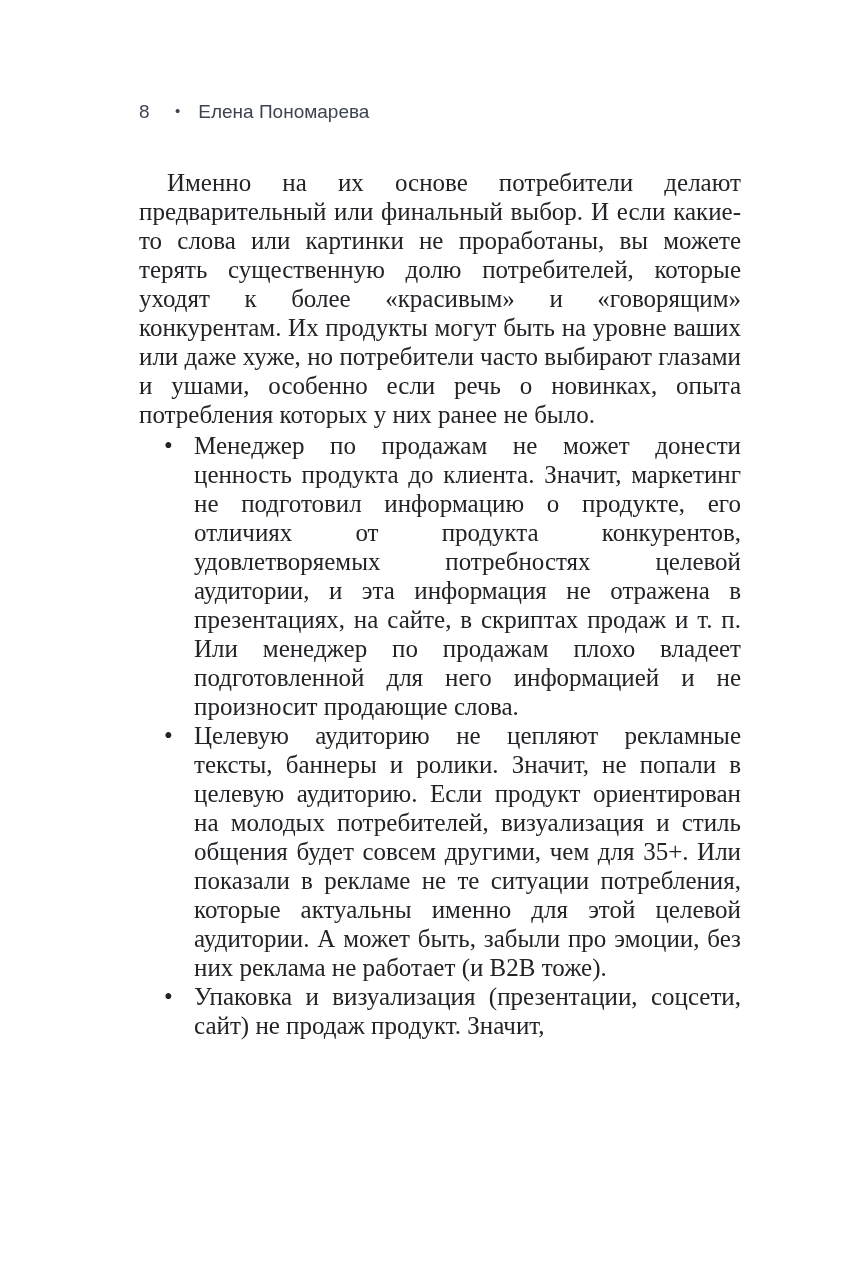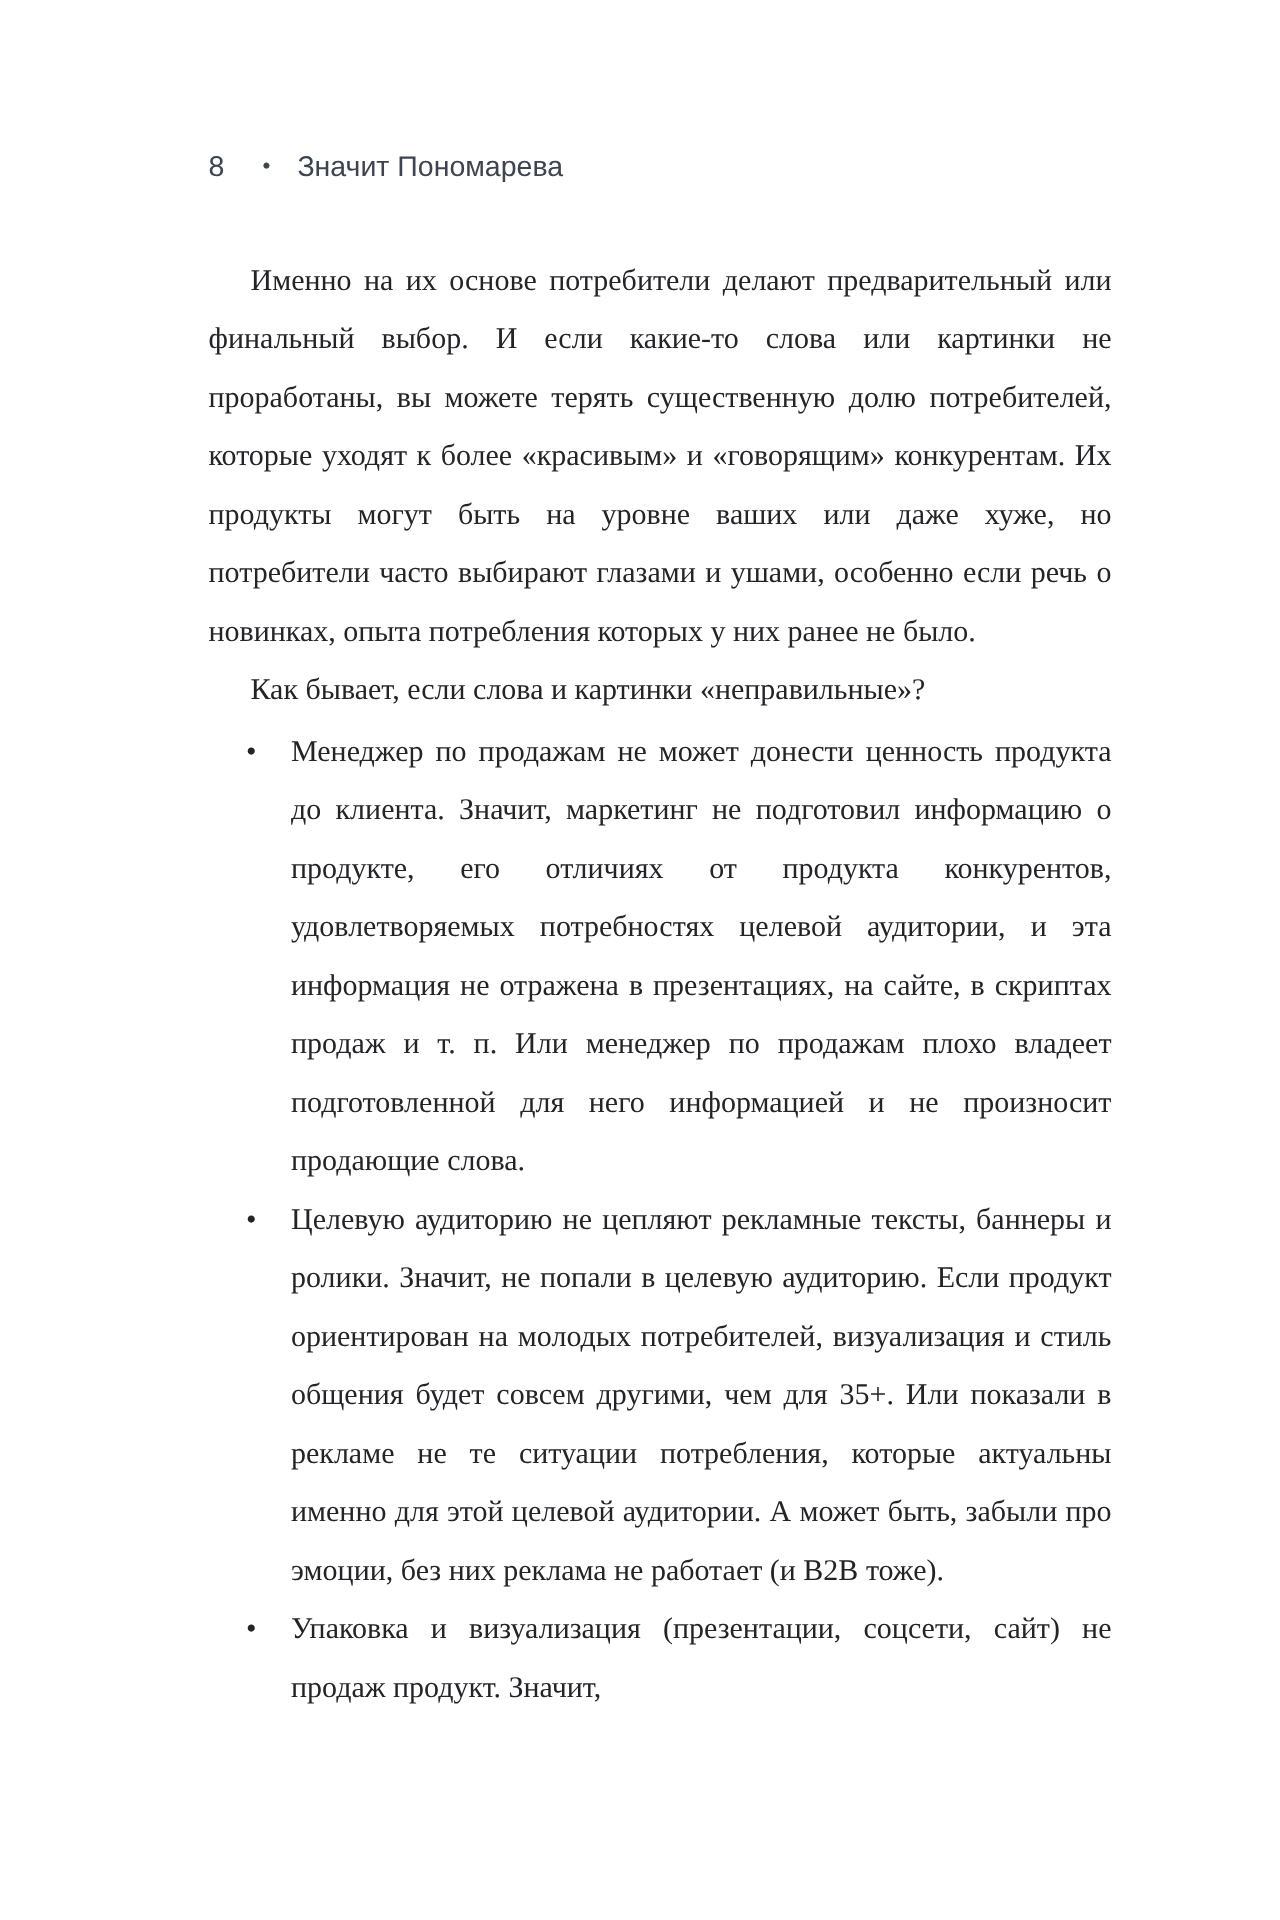--- a/index.html
+++ b/index.html
@@ -33,22 +33,22 @@
   .header .dot{
     font-size:15px;
     margin:0 18px 0 0;
     transform:translateY(-1px);
   }
   .header .author{}
   
   .body-text{
     margin-top:45px;
     font-family:"Liberation Serif","DejaVu Serif",serif;
-    font-size:20px;
-    line-height:39px;
+    font-size:25px;
+    line-height:29px;
     color:var(--text-color);
     text-align:justify;
   }
   p.para{
     margin:0;
     text-indent:28px;
   }
   ul.bullets{
     list-style:none;
     margin:2px 0 0 0;
@@ -67,27 +67,26 @@
   .b{font-weight:400;}
 </style>
 </head>
 <body>
 
 <div class="page">
 
   <div class="header">
     <span class="pgnum">8</span>
     <span class="dot">•</span>
-    <span class="author">Значит Пономарева</span>
+    <span class="author">Елена Пономарева</span>
   </div>
 
   <div class="body-text">
 
     <p class="para">Именно на их основе потребители делают предварительный или финальный выбор. И если какие-то слова или картинки не проработаны, вы можете терять существенную долю потребителей, которые уходят к более «красивым» и «говорящим» конкурентам. Их продукты могут быть на уровне ваших или даже хуже, но потребители часто выбирают глазами и ушами, особенно если речь о новинках, опыта потребления которых у них ранее не было.</p>
-    <p class="para">Как бывает, если слова и картинки «неправильные»?</p>
 
     <ul class="bullets">
       <li>
         <span class="bullet">•</span><span class="b">Менеджер по продажам не может донести ценность продукта до клиента.</span><span> Значит, маркетинг не подготовил информацию о продукте, его отличиях от продукта конкурентов, удовлетворяемых потребностях целевой аудитории, и эта информация не отражена в презентациях, на сайте, в скриптах продаж и т. п. Или менеджер по продажам плохо владеет подготовленной для него информацией и не произносит продающие слова.</span>
       </li>
       <li>
         <span class="bullet">•</span><span class="b">Целевую аудиторию не цепляют рекламные тексты, баннеры и ролики.</span><span> Значит, не попали в целевую аудиторию. Если продукт ориентирован на молодых потребителей, визуализация и стиль общения будет совсем другими, чем для 35+. Или показали в рекламе не те ситуации потребления, которые актуальны именно для этой целевой аудитории. А может быть, забыли про эмоции, без них реклама не работает (и B2B тоже).</span>
       </li>
       <li>
         <span class="bullet">•</span><span class="b">Упаковка и визуализация (презентации, соцсети, сайт) не продаж продукт.</span><span> Значит,</span>

